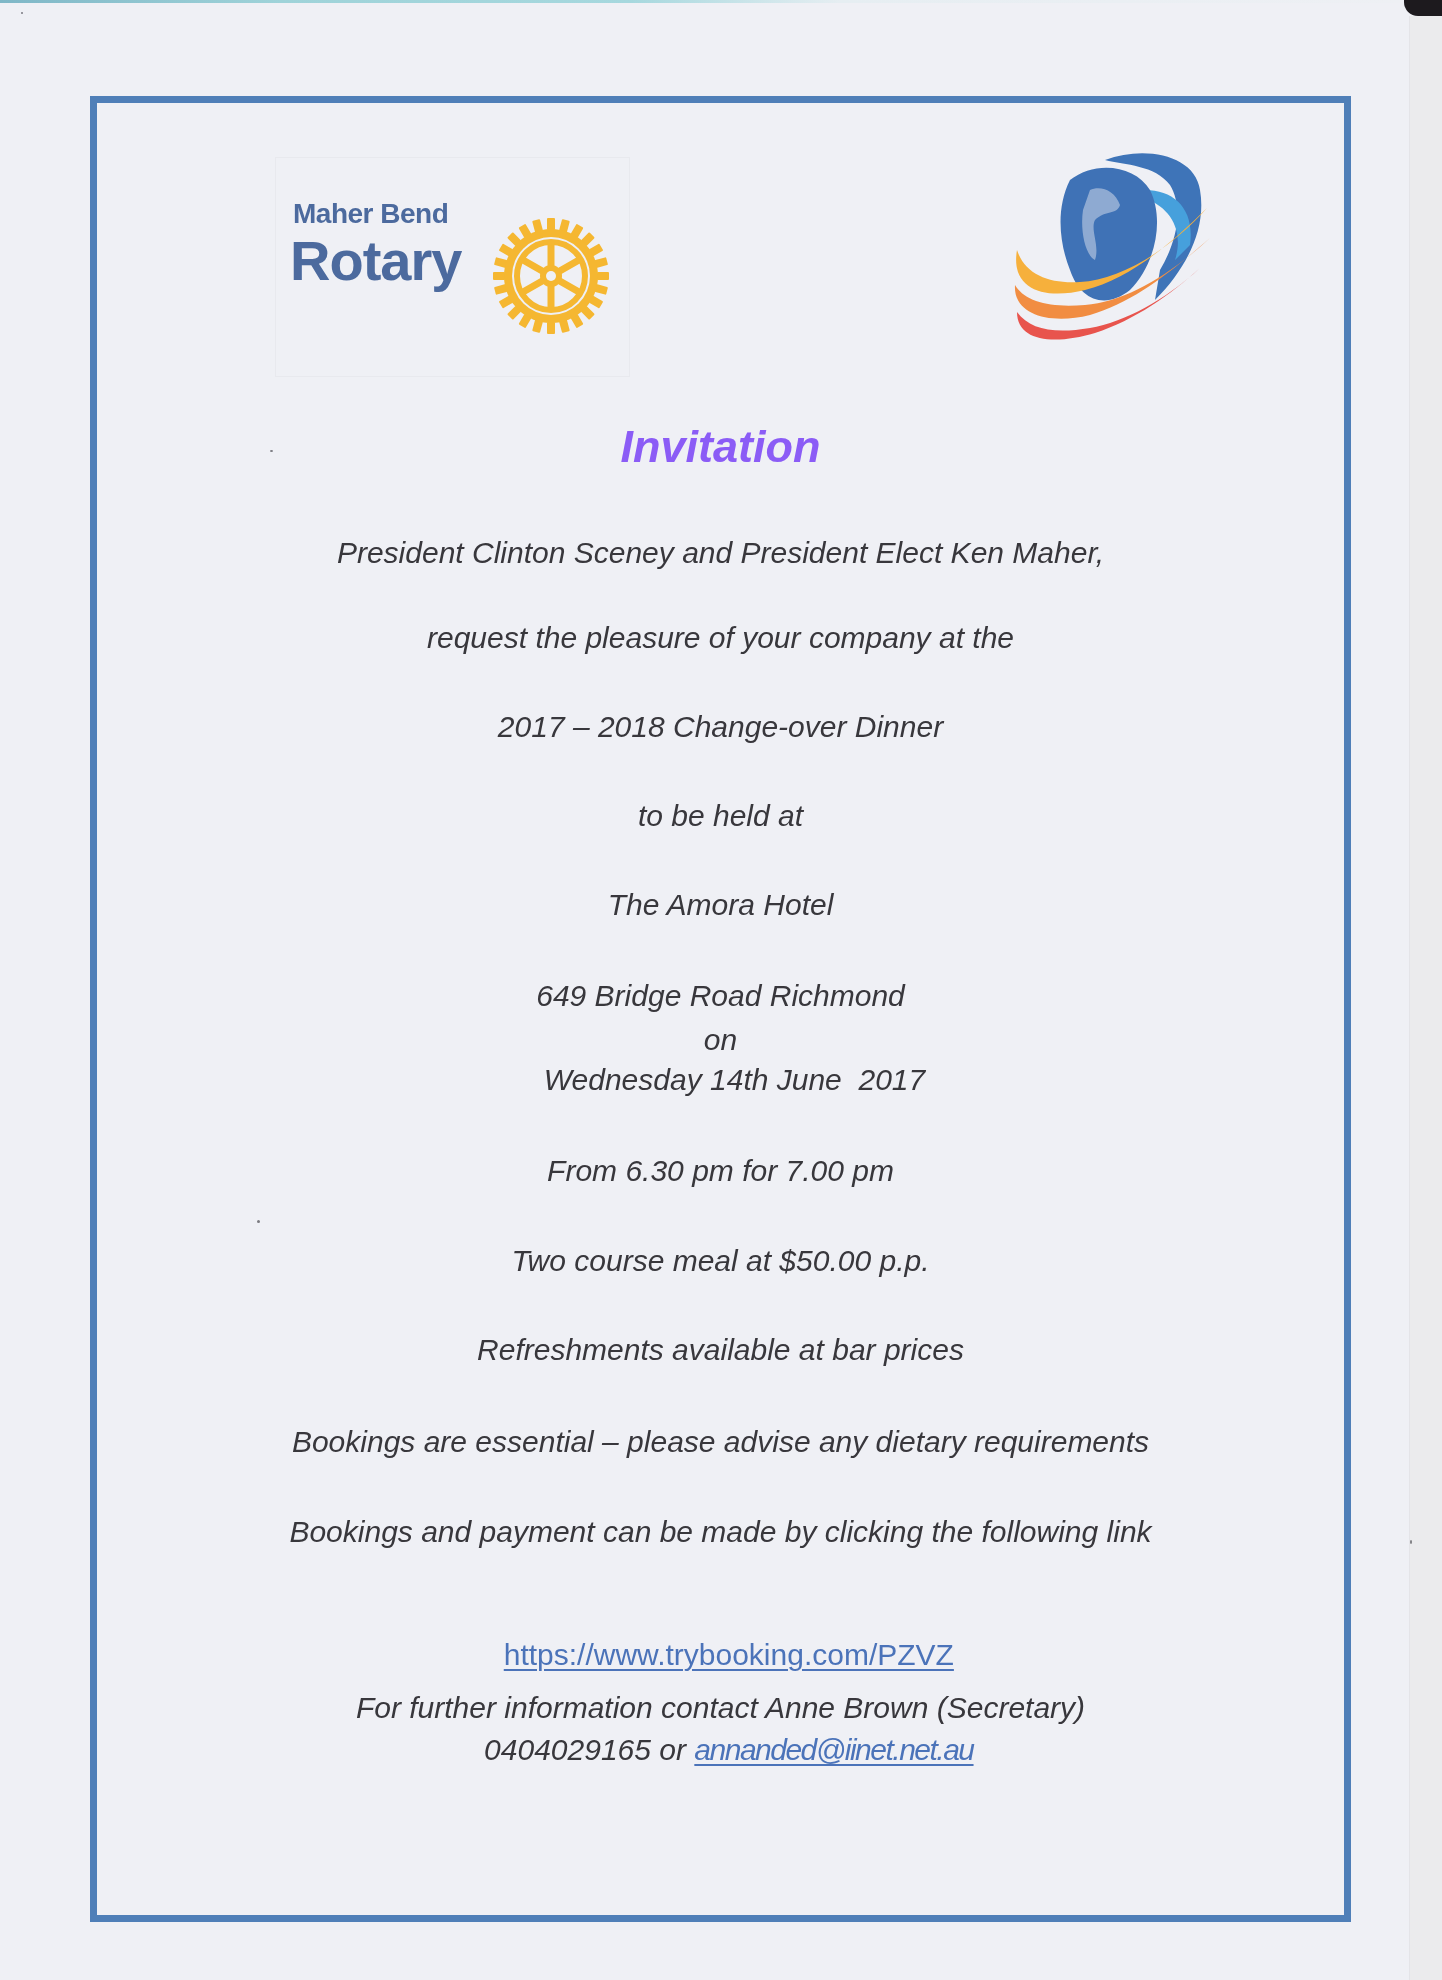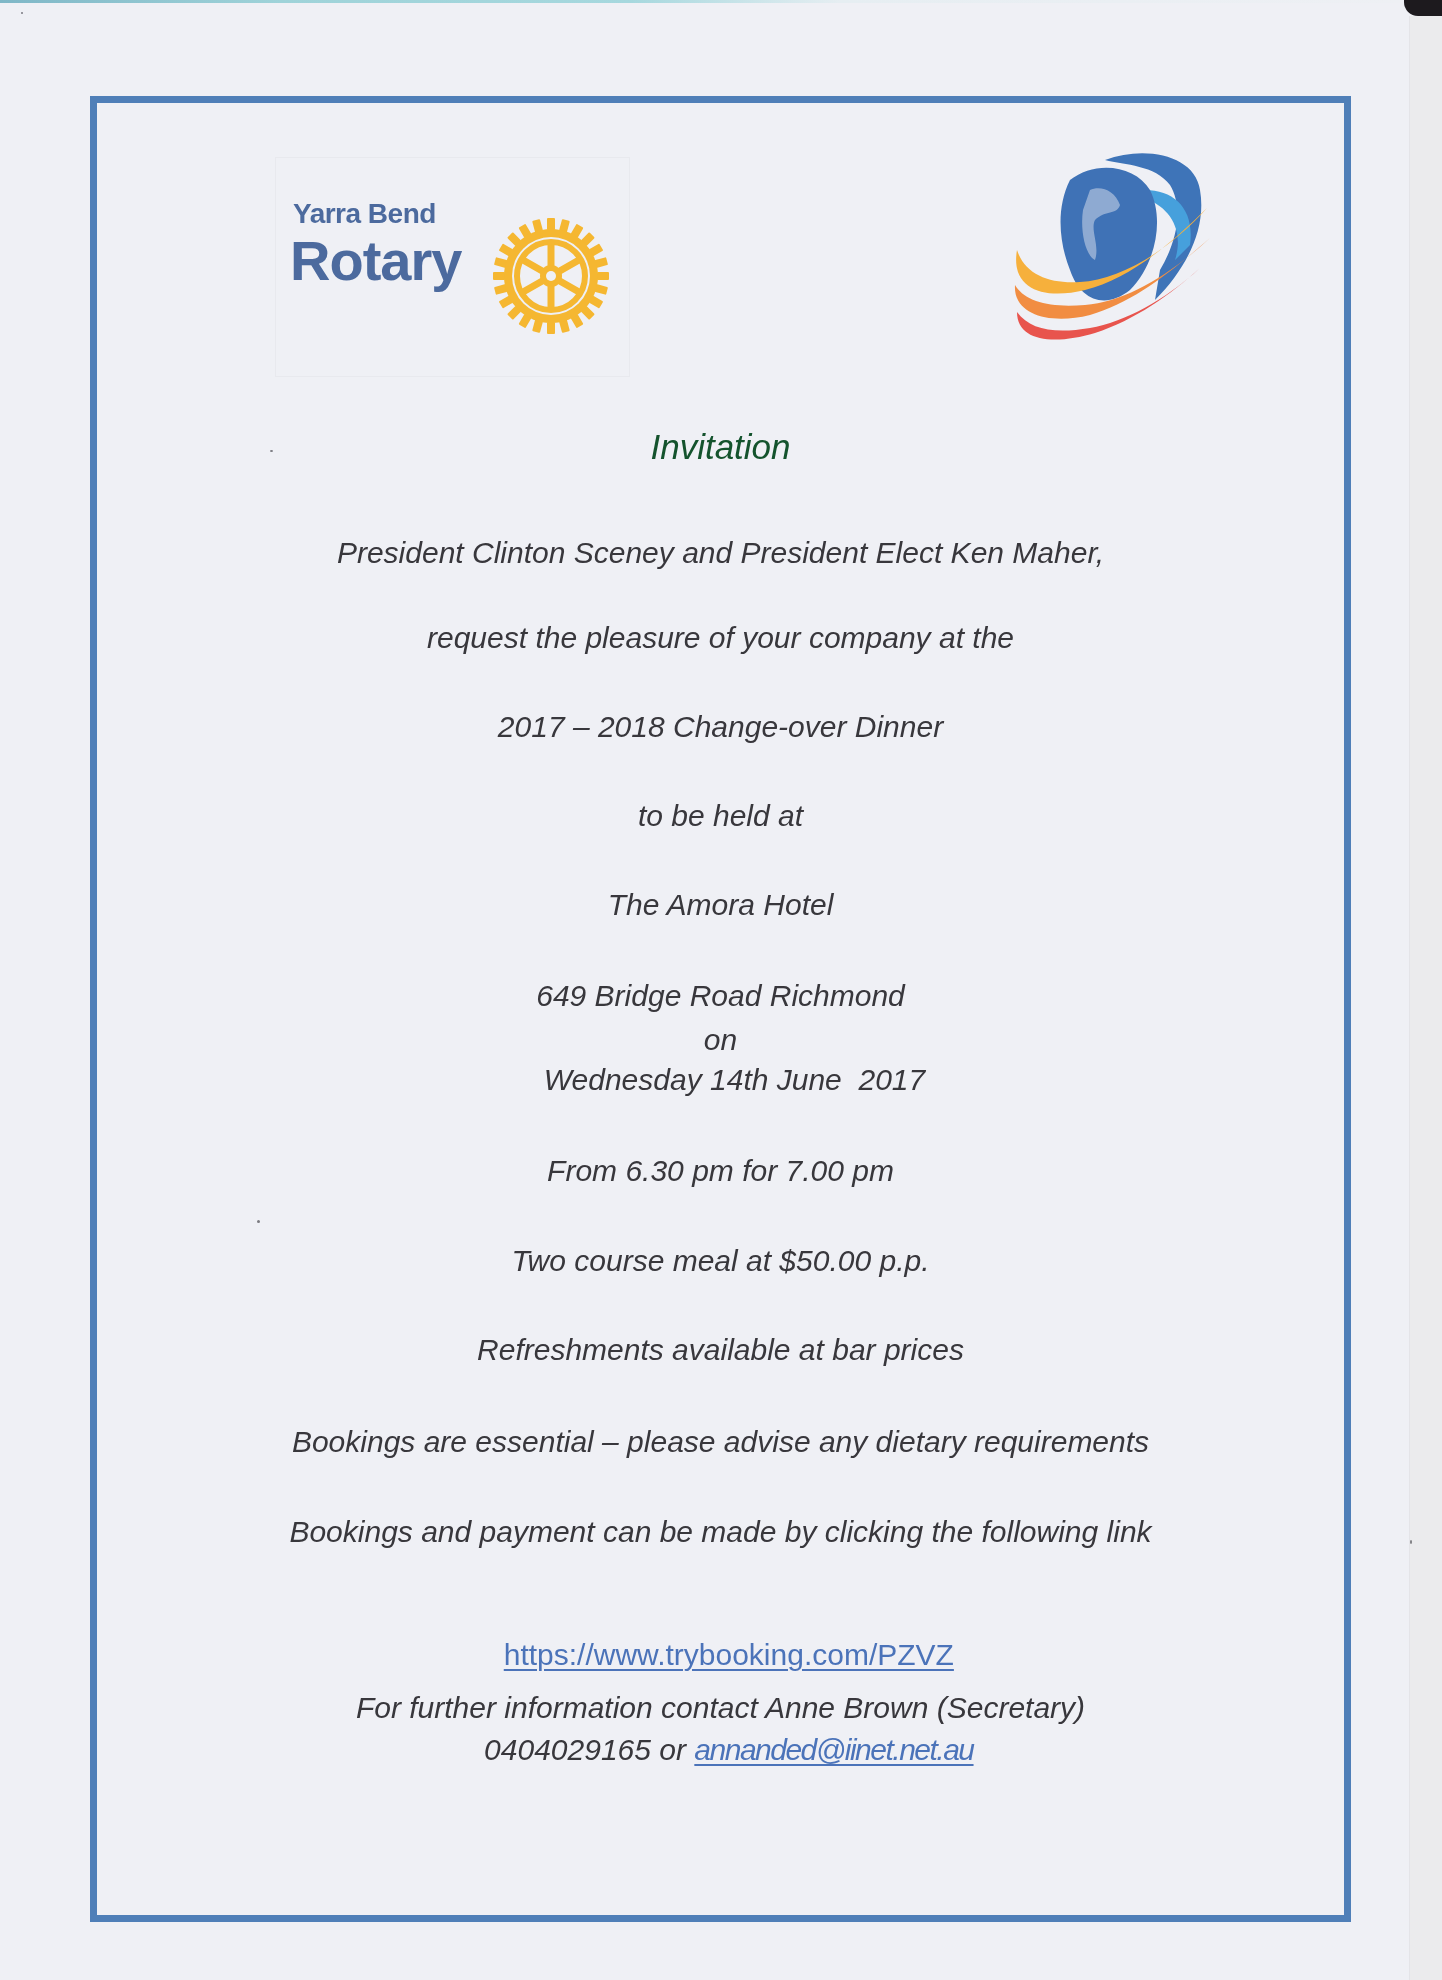--- a/index.html
+++ b/index.html
@@ -38,36 +38,36 @@
     font-weight: bold; font-size: 56px; color: #4c6a9e; letter-spacing: -1px;
   }
   .logo-wheel { position: absolute; left: 215px; top: 58px; width: 120px; height: 120px; }
   .globe-logo { position: absolute; left: 995px; top: 150px; width: 230px; height: 200px; }
 
   .line {
     position: absolute; left: 90px; width: 1261px; text-align: center;
     font-style: italic; font-size: 30px; color: #38373c; white-space: pre;
     line-height: 36px;
   }
-  .title { font-weight: normal; font-size: 35px; line-height: 46px; color: #14532d; }
+  .title { font-weight: bold; font-size: 45px; line-height: 46px; color: #8b5cf6; }
   .link { color: #4b73b9; text-decoration: underline; text-decoration-thickness: 2px; text-underline-offset: 4px; font-style: normal; }
   .email { color: #4b73b9; text-decoration: underline; text-decoration-thickness: 2px; text-underline-offset: 4px; letter-spacing: -1.5px; }
   .speck { position: absolute; background: #7a7a80; border-radius: 50%; }
 </style>
 </head>
 <body>
 
 <div class="scan-top-strip"></div>
 <div class="scan-corner"></div>
 <div class="scan-right-strip"></div>
 
 <div class="frame"></div>
 
 <div class="logo-box">
-  <div class="logo-yarra">Yarra Bend</div>
+  <div class="logo-yarra">Maher Bend</div>
   <div class="logo-rotary">Rotary</div>
   <svg class="logo-wheel" viewBox="0 0 120 120">
     <g fill="#f5b731">
       <g id="teeth">
         <rect x="56" y="2" width="8" height="12" rx="1"></rect>
       </g>
       <use href="#teeth" transform="rotate(15 60 60)"></use>
       <use href="#teeth" transform="rotate(30 60 60)"></use>
       <use href="#teeth" transform="rotate(45 60 60)"></use>
       <use href="#teeth" transform="rotate(60 60 60)"></use>

